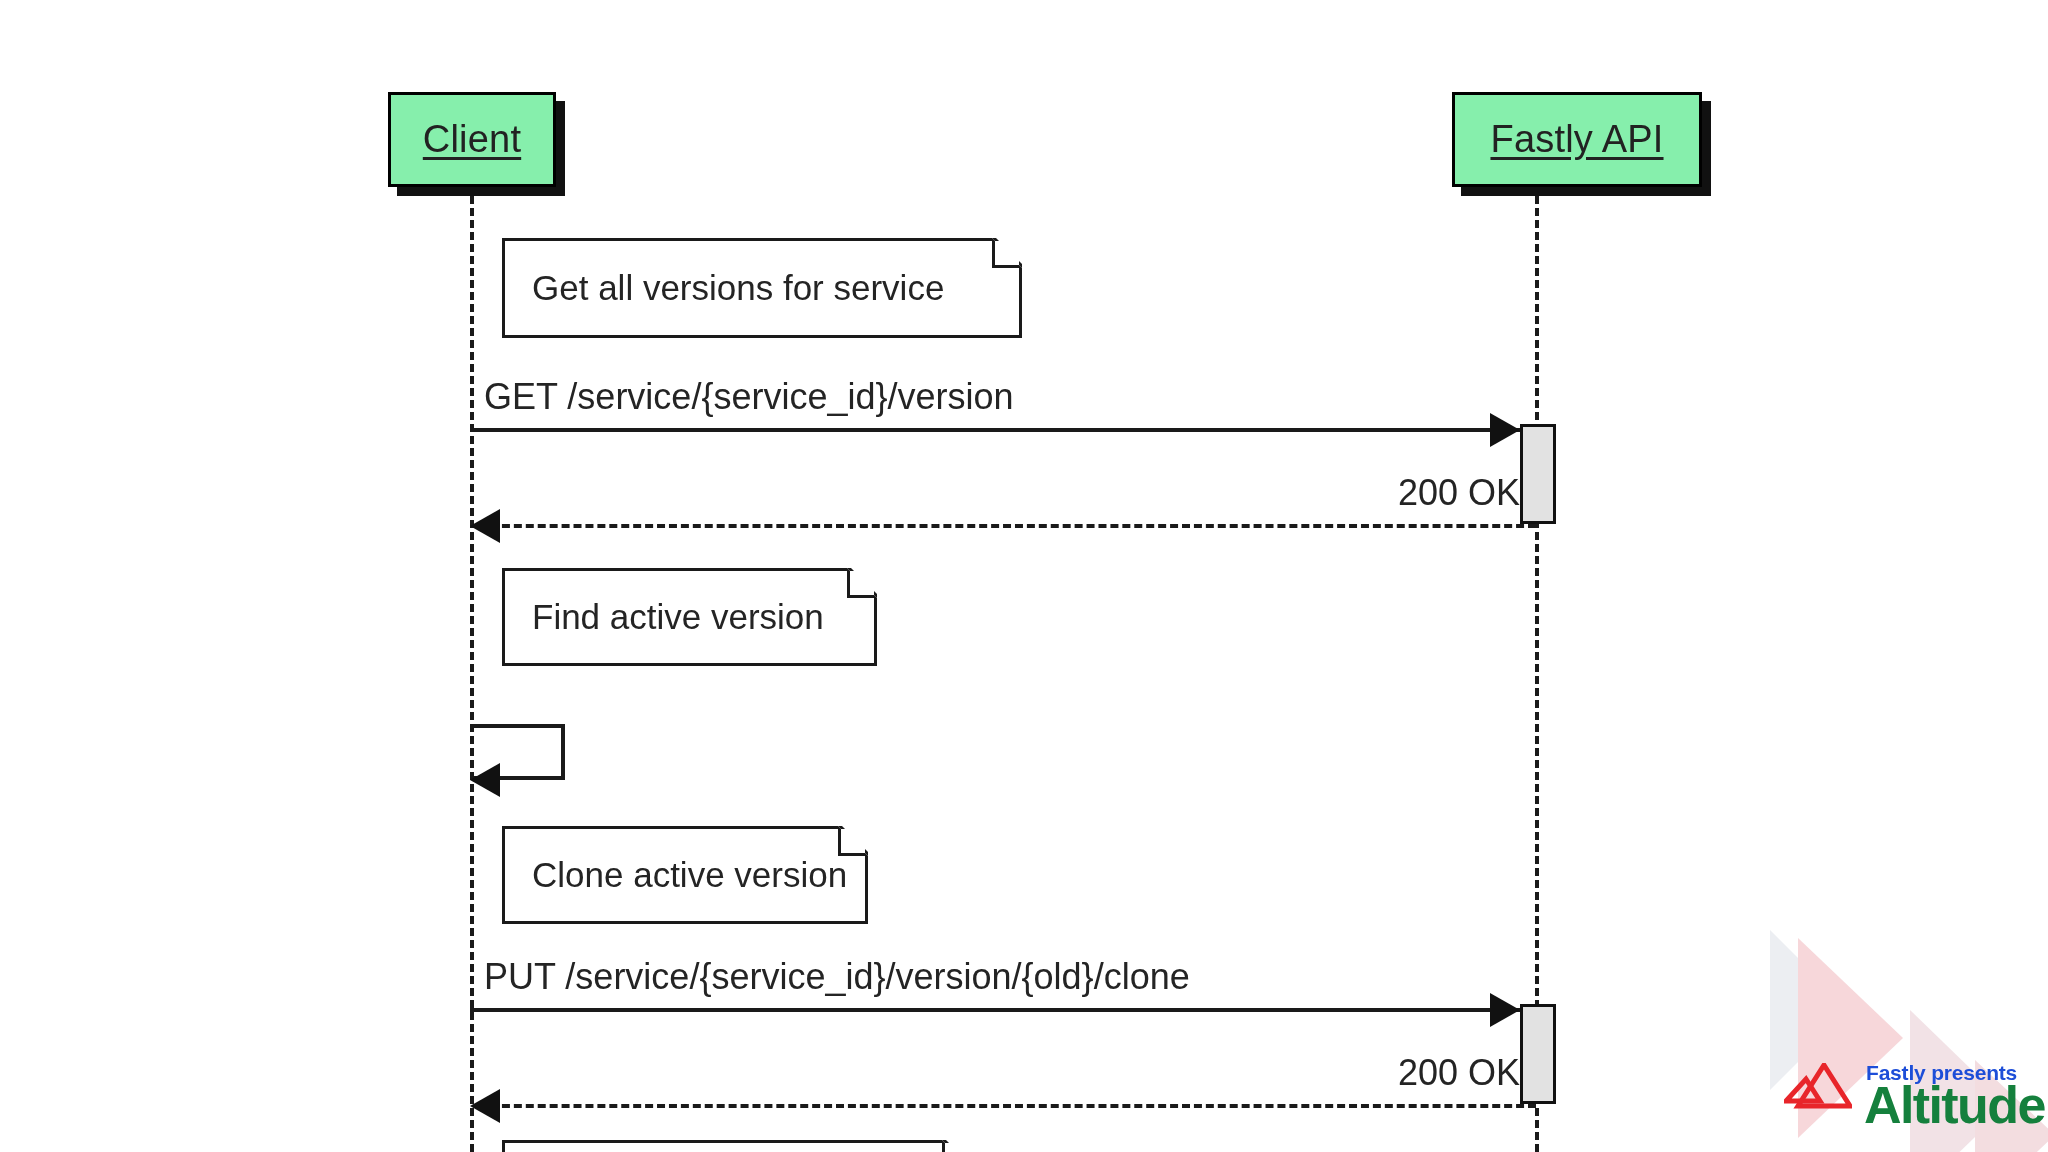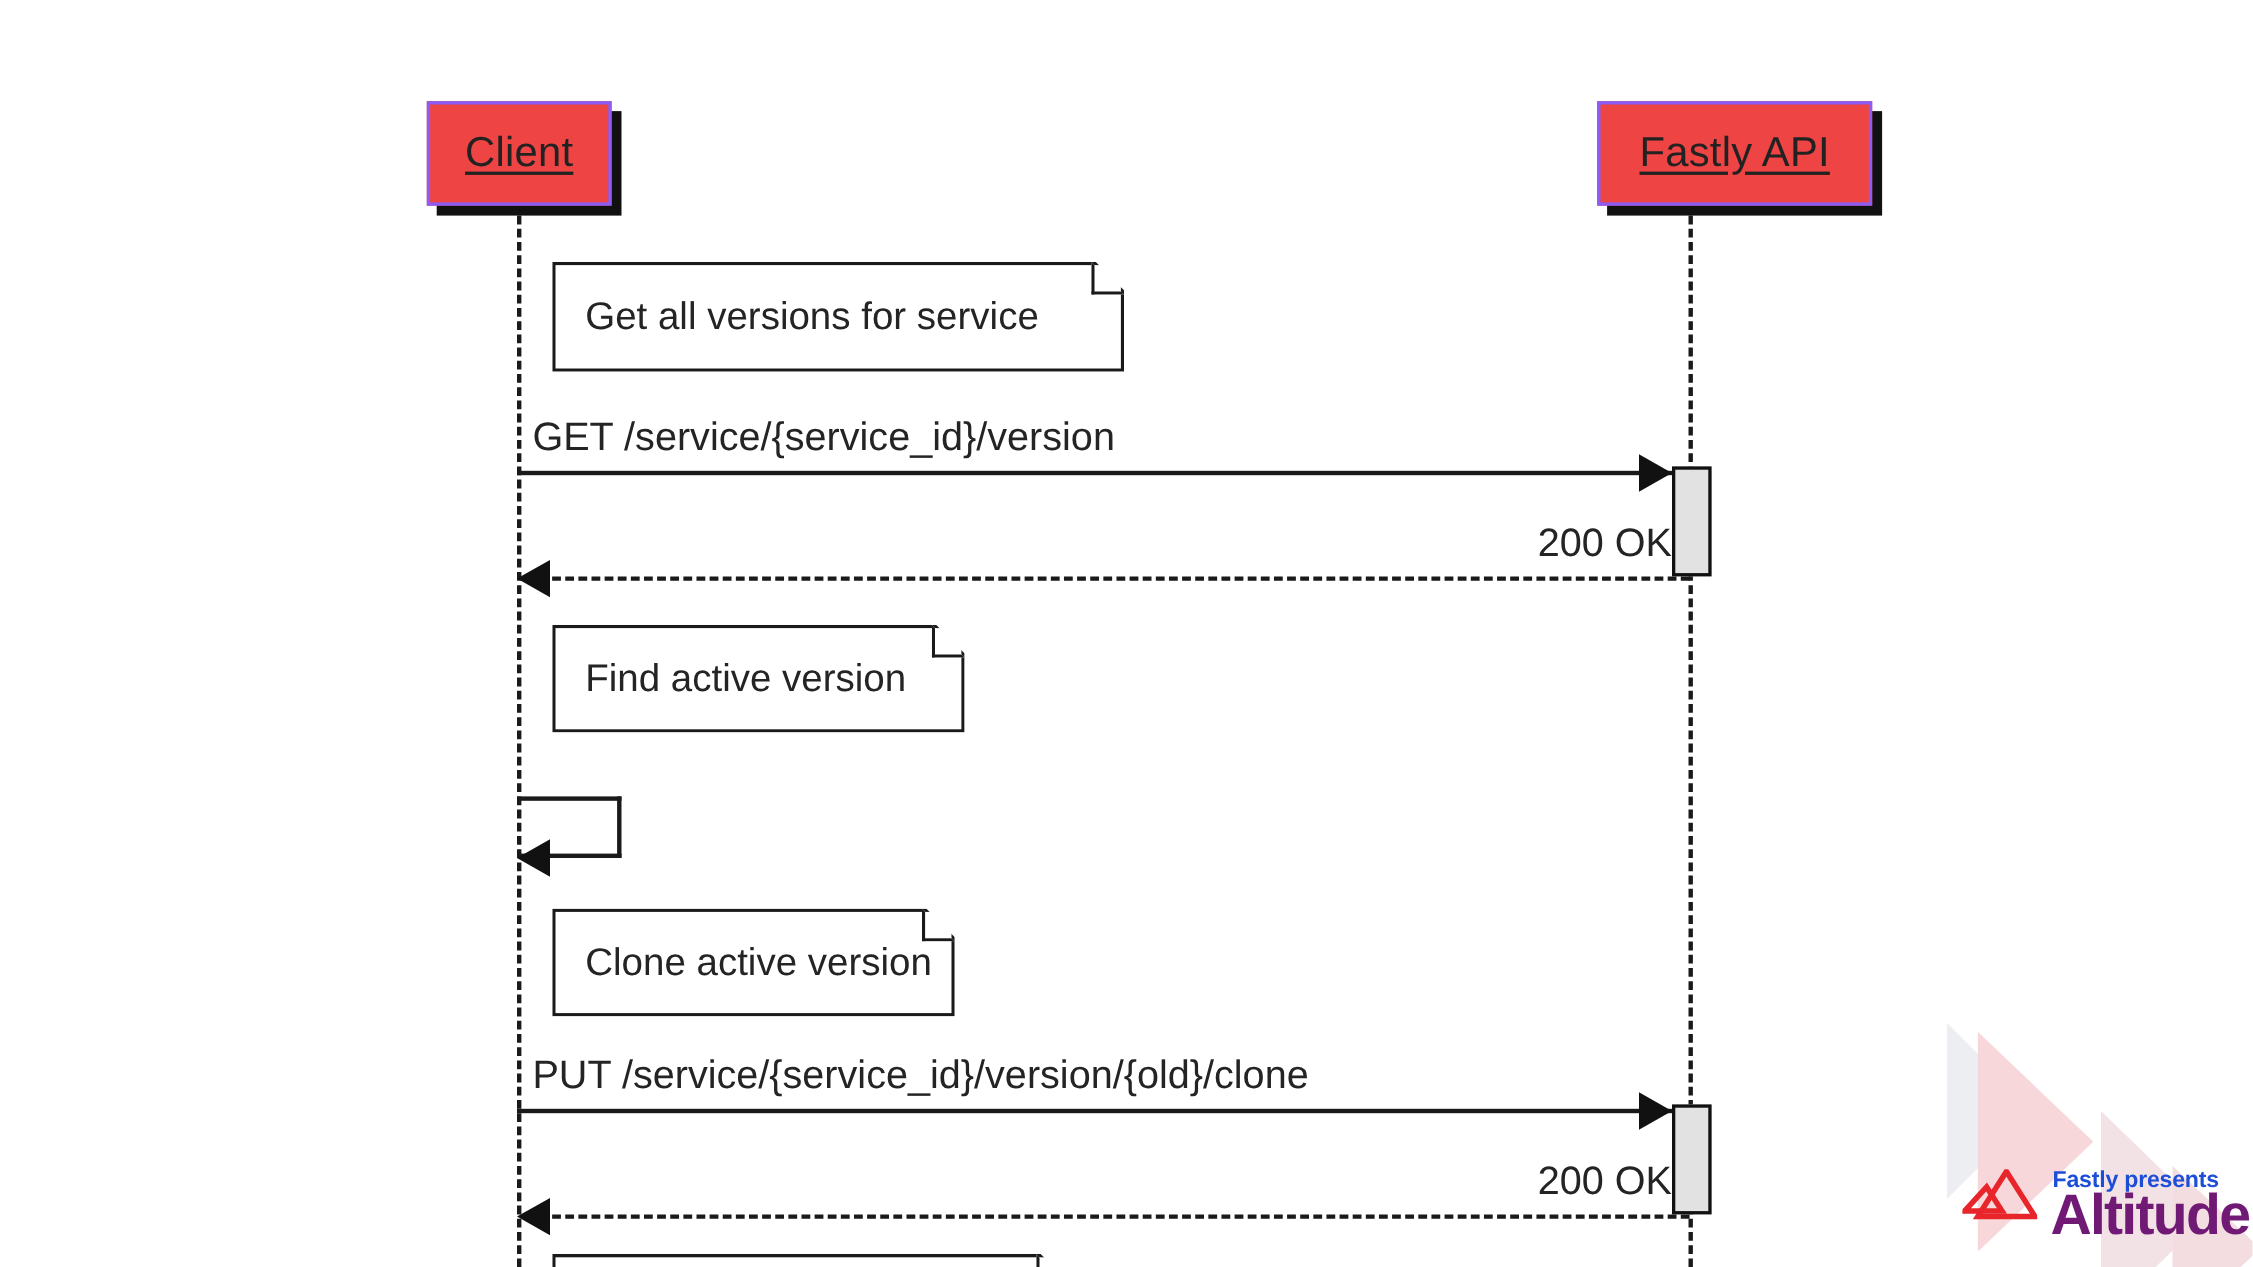--- a/index.html
+++ b/index.html
@@ -15,22 +15,22 @@
     width: 2048px;
     height: 1152px;
     background: #ffffff;
     overflow: hidden;
   }
 
   
   .participant {
     position: absolute;
     box-sizing: border-box;
-    background: #ef4444;
-    border: 3px solid #8b5cf6;
+    background: #86efac;
+    border: 3px solid #000000;
     box-shadow: 9px 9px 0 0 #111111;
     display: flex;
     align-items: center;
     justify-content: center;
   }
   .participant-label {
     font-size: 38px;
     color: #222222;
     text-decoration: underline;
     text-underline-offset: 5px;
@@ -236,16 +236,16 @@
       <div class="wm-tri" style="left:140px; top:110px; border-top:95px solid transparent; border-bottom:95px solid transparent; border-left:98px solid #f2e2e6;"></div>
       <div class="wm-tri" style="left:205px; top:160px; border-top:75px solid transparent; border-bottom:75px solid transparent; border-left:80px solid #f3dde0;"></div>
     </div>
 
     <svg class="logo-mark" style="left:14px; top:163px;" width="68" height="46" viewBox="0 0 68 46">
       <path d="M40 2 L66 43 L14 43 Z" fill="none" stroke="#e8252a" stroke-width="5"></path>
       <path d="M22 16 L36 38 L2 38 Z" fill="none" stroke="#e8252a" stroke-width="5"></path>
     </svg>
 
     <div class="logo-text-top" style="left:96px; top:161px; color:#1d4ed8;">Fastly presents</div>
-    <div class="logo-text-main" style="left:94px; top:175px; color:#701a75;">Altitude</div>
+    <div class="logo-text-main" style="left:94px; top:175px; color:#15803d;">Altitude</div>
   </div>
 
 </div>
 
 </body></html>

